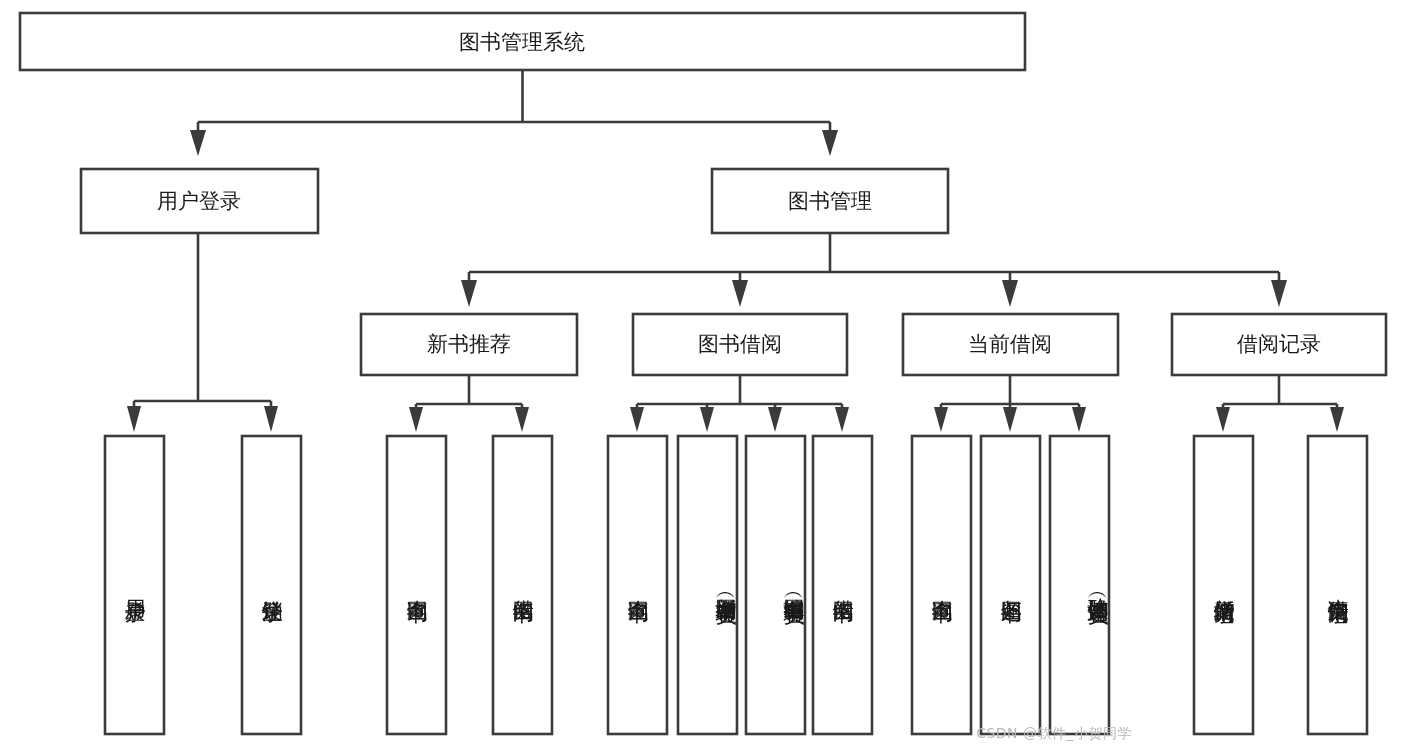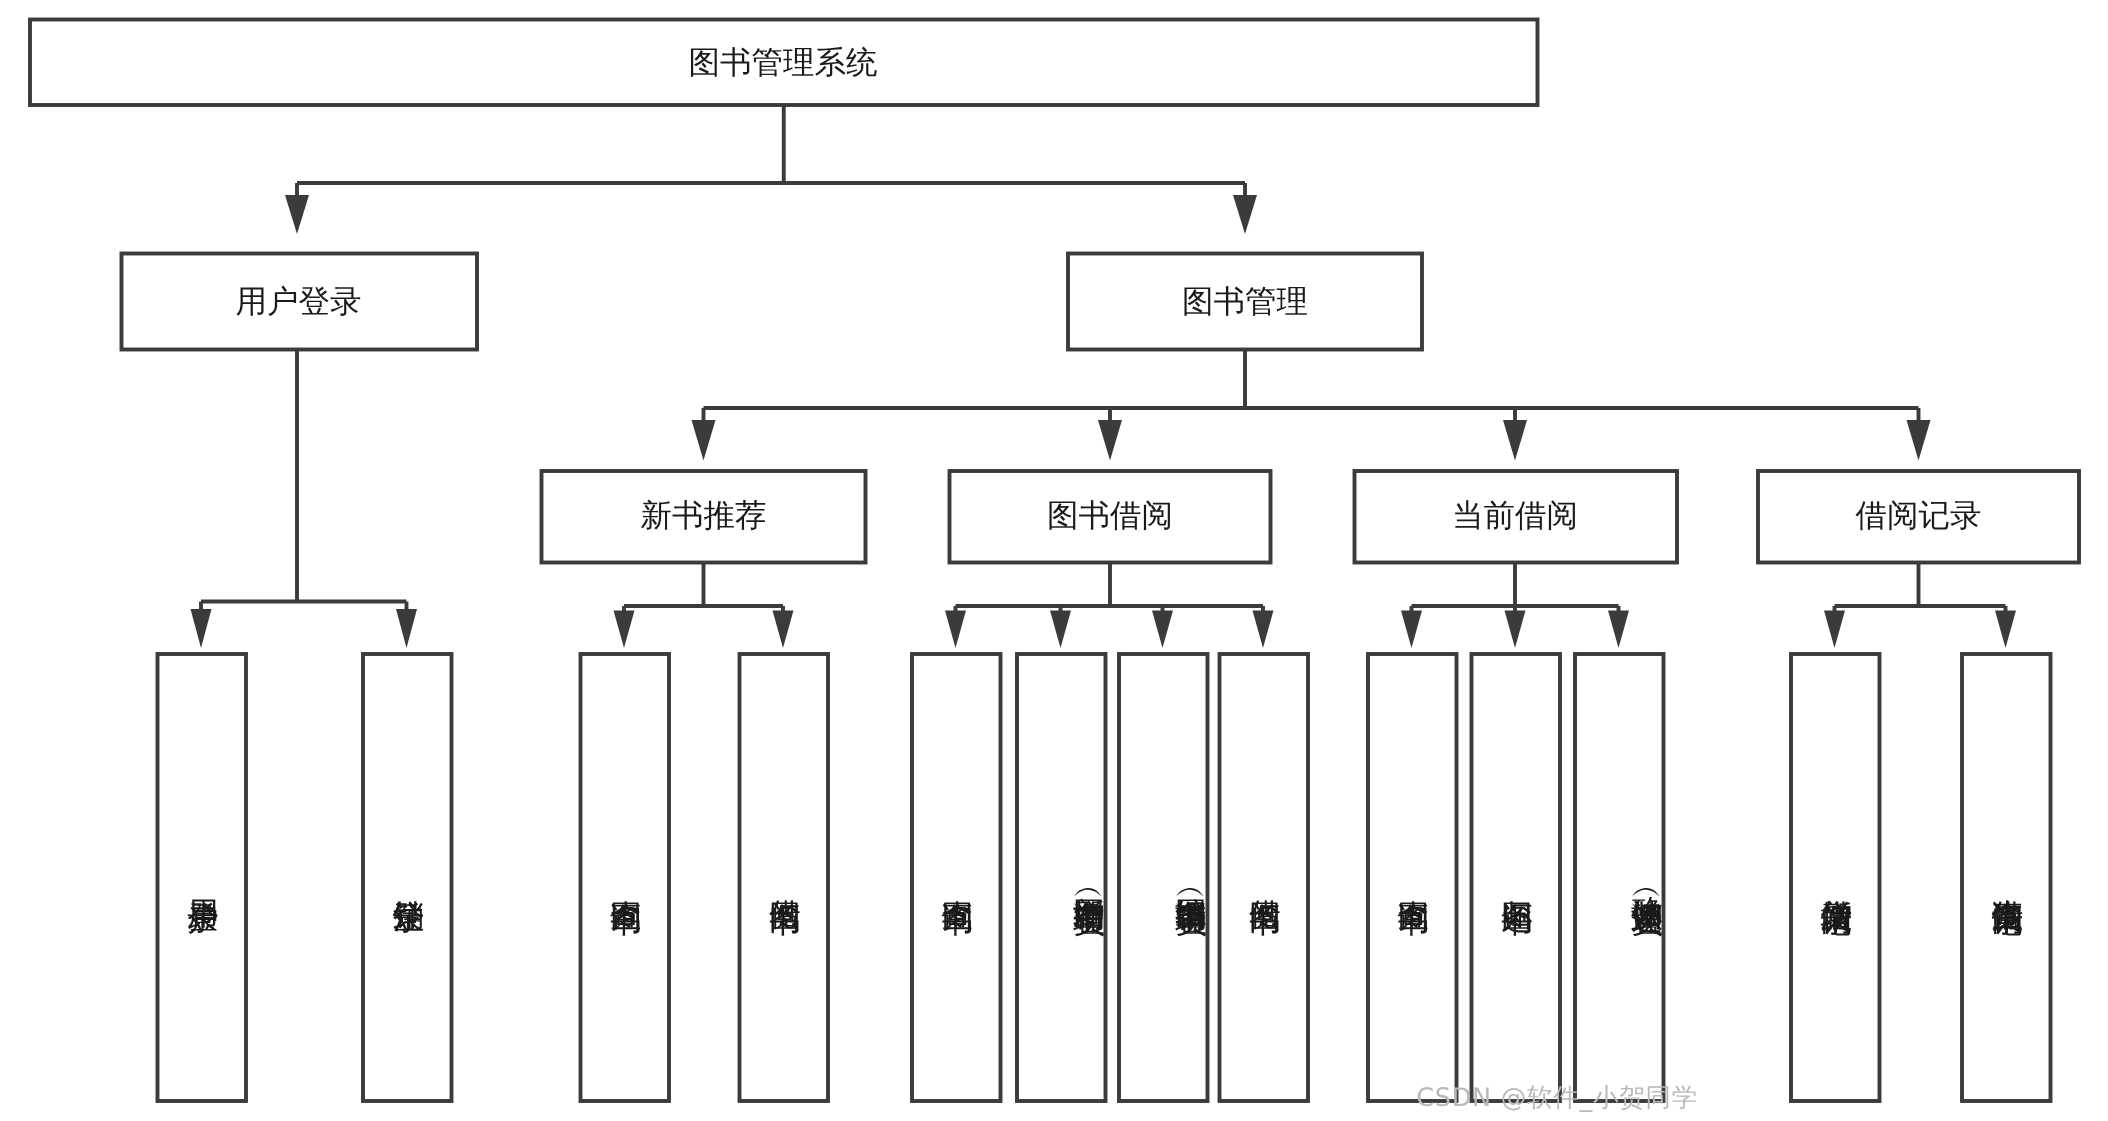--- a/index.html
+++ b/index.html
@@ -60,21 +60,21 @@
     letter-spacing: 1px;
     text-align: center;
     white-space: nowrap;
     pointer-events: none;
   }
   .watermark {
     position: absolute;
     right: 10px;
     bottom: 4px;
     font-family: "DejaVu Sans", "Liberation Sans", sans-serif;
-    font-size: 17px;
+    font-size: 14px;
     color: #b9b9b9;
     letter-spacing: 0.5px;
     white-space: nowrap;
   }
 </style>
 </head>
 <body>
 
 <div id="diagram-root">
 

